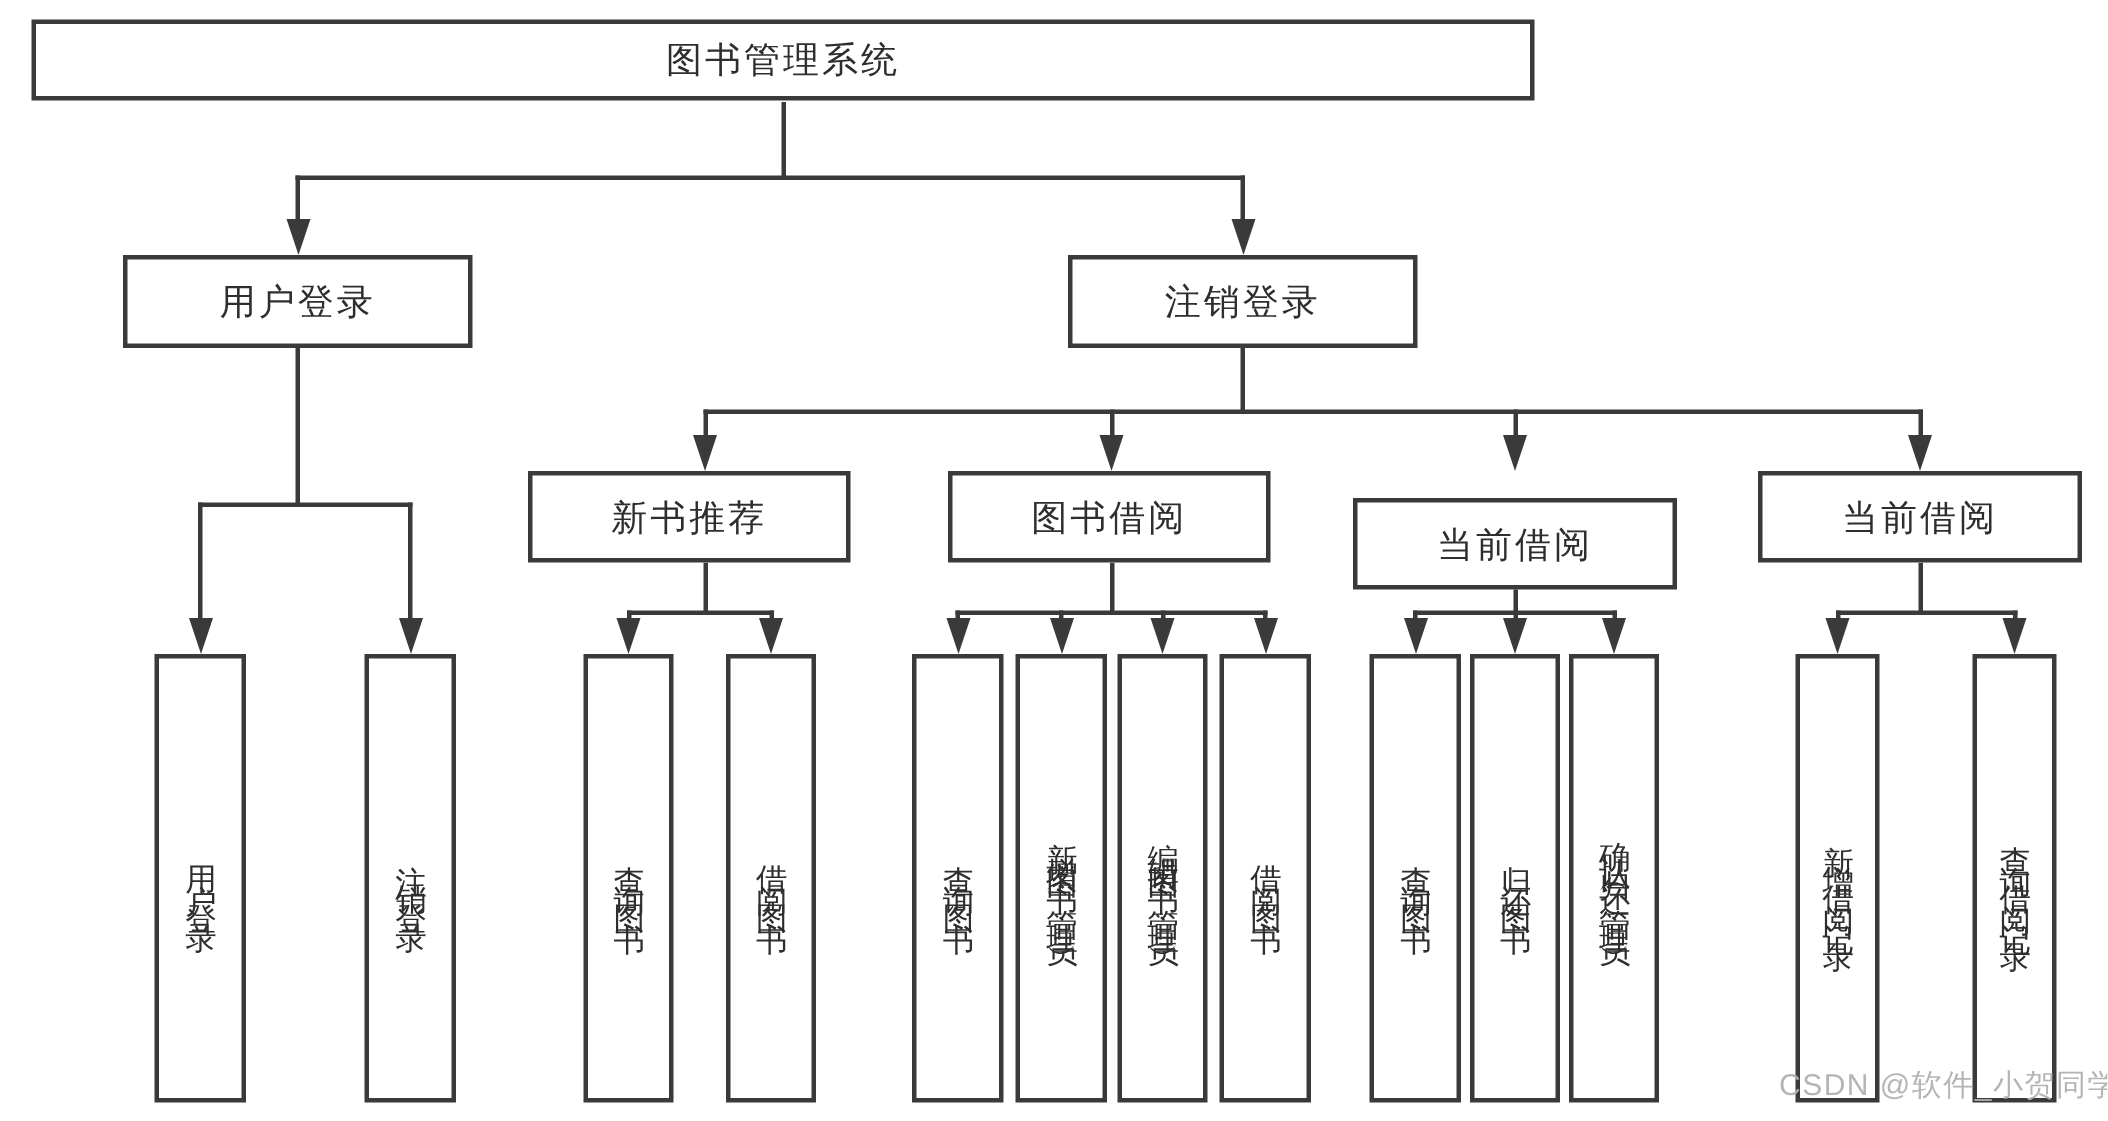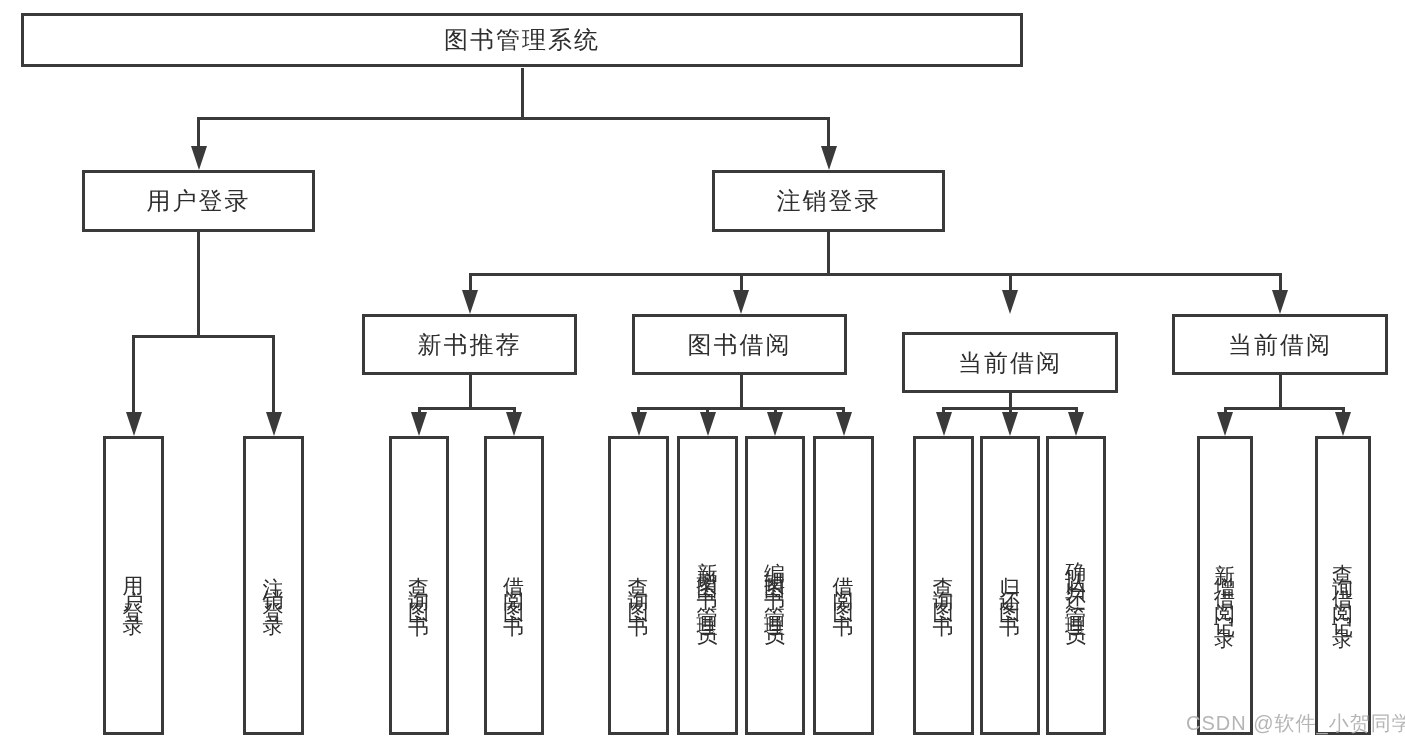--- a/index.html
+++ b/index.html
@@ -39,21 +39,21 @@
 <body>
 
 <div id="stage">
 
   <div class="box" style="left:21px; top:13px; width:1002px; height:54px;">图书管理系统</div>
 
   <div class="box" style="left:82px; top:170px; width:233px; height:62px;">用户登录</div>
 
   <div class="box" style="left:712px; top:170px; width:233px; height:62px;">注销登录</div>
 
-  <div class="box" style="left:362px; top:314px; width:215px; height:61px;">新书推荐</div>
+  <div class="box" style="left:352px; top:314px; width:215px; height:61px;">新书推荐</div>
 
   <div class="box" style="left:632px; top:314px; width:215px; height:61px;">图书借阅</div>
 
   <div class="box" style="left:902px; top:332px; width:216px; height:61px;">当前借阅</div>
 
   <div class="box" style="left:1172px; top:314px; width:216px; height:61px;">当前借阅</div>
 
   <div class="leaf" style="left:103px; width:61px;">用户登录</div>
 
   <div class="leaf" style="left:243px; width:61px;">注销登录</div>

